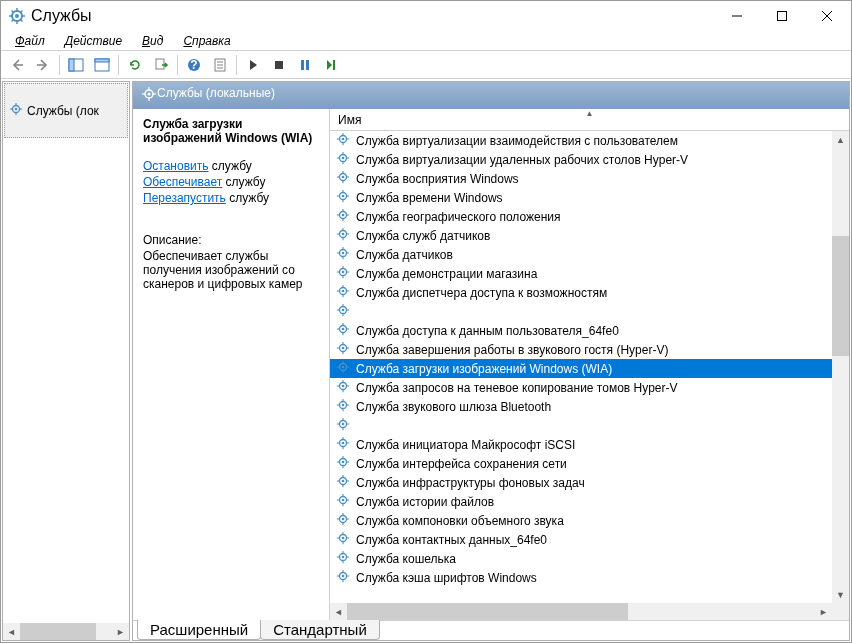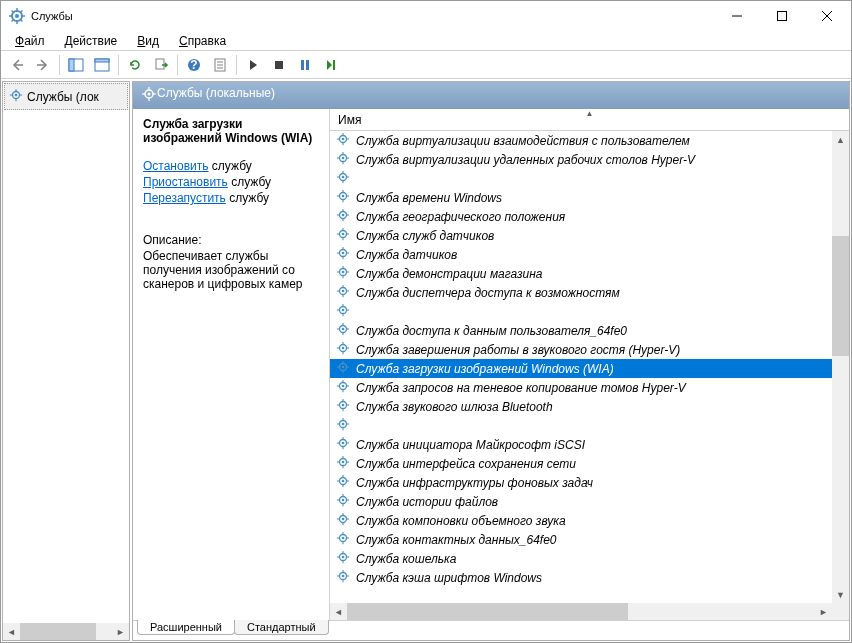--- a/index.html
+++ b/index.html
@@ -1,68 +1,68 @@
 <!DOCTYPE html>
 <html><head>
 <meta charset="utf-8">
 <style>
 * { margin: 0; padding: 0; box-sizing: border-box; font-family: 'Segoe UI', Tahoma, sans-serif; font-size: 12px; }
 body { background: #fff; width: 852px; height: 643px; overflow: hidden; border: 1px solid #999; display: flex; flex-direction: column; }
 
 .titlebar { height: 30px; display: flex; align-items: center; padding: 0 2px 0 8px; background: #fff; }
 .titlebar .app-icon { width: 16px; height: 16px; margin-right: 6px; }
-.titlebar .title { flex: 1; font-size: 11px; }
+.titlebar .title { flex: 1; font-size: 16px; }
 .titlebar .win-btn { width: 45px; height: 29px; display: flex; align-items: center; justify-content: center; }
 .titlebar .win-btn svg { width: 10px; height: 10px; }
 
 .menubar { height: 20px; display: flex; align-items: center; padding: 0 6px; gap: 4px; border-bottom: 1px solid #d0d0d0; }
-.menubar span { padding: 2px 8px; text-decoration: underline; text-decoration-color: transparent; }
+.menubar span { padding: 2px 8px; text-decoration: underline; text-decoration-color: transparent; font-style: italic; }
 .menubar span::first-letter { text-decoration: underline; }
 
 .toolbar { height: 28px; display: flex; align-items: center; padding: 2px 4px; gap: 2px; border-bottom: 1px solid #d0d0d0; }
 .tb-btn { width: 24px; height: 24px; display: flex; align-items: center; justify-content: center; border: 1px solid transparent; }
 .tb-sep { width: 1px; height: 20px; background: #d0d0d0; margin: 0 2px; }
 
 .client { flex: 1; display: flex; min-height: 0; border-top: 1px solid #fff; padding: 1px; }
 .tree-pane { width: 128px; border: 1px solid #b0b0b0; overflow: hidden; position: relative; }
-.tree-item { display: flex; align-items: center; gap: 4px; padding: 4px 4px; white-space: nowrap; background: #f0f0f0; border: 1px dotted #999; margin: 1px; }
+.tree-item { display: flex; align-items: center; gap: 4px; padding: 18px 4px; white-space: nowrap; background: #f0f0f0; border: 1px dotted #999; margin: 1px; }
 .tree-sb { position: absolute; bottom: 0; left: 0; right: 0; height: 17px; background: #f0f0f0; display: flex; }
 .tree-sb .thumb { width: 60%; background: #cdcdcd; }
 .tree-sb .arrow { width: 17px; display: flex; align-items: center; justify-content: center; color: #606060; font-size: 9px; }
 
 .main-pane { flex: 1; display: flex; flex-direction: column; border: 1px solid #b0b0b0; margin-left: 2px; min-width: 0; }
 .pane-header { background: linear-gradient(#9db8d6, #7e9dc0); color: #fff; padding: 4px 8px; display: flex; align-items: flex-start; font-size: 13px; }
 .pane-header .gear-white { filter: brightness(2); }
 
 .pane-body { flex: 1; display: flex; min-height: 0; }
 .details { width: 196px; padding: 8px 10px; overflow: hidden; }
 .details .svc-name { font-weight: 600; margin-bottom: 14px; }
 .details .link { color: #0066cc; text-decoration: underline; cursor: pointer; }
 .details .actions div { margin-bottom: 2px; }
 .details .desc-label { margin-top: 28px; margin-bottom: 2px; }
 
 .list-wrap { flex: 1; display: flex; flex-direction: column; border-left: 1px solid #d0d0d0; min-width: 0; }
 .col-header { height: 22px; border-bottom: 1px solid #d0d0d0; display: flex; align-items: center; padding: 0 8px; background: #fff; position: relative; }
 .col-header .arrow-up { position: absolute; left: 50%; top: 0; transform: translateX(-50%); font-size: 8px; color: #606060; }
-.list { flex: 1; overflow: hidden; position: relative; font-style: italic; }
+.list { flex: 1; overflow: hidden; position: relative; }
 .rows { position: absolute; top: 0; left: 0; right: 17px; bottom: 17px; overflow: hidden; }
 .row { display: flex; align-items: center; gap: 6px; padding: 1px 6px; height: 19px; white-space: nowrap; }
 .row.selected { background: #0078d7; color: #fff; }
 .vsb { position: absolute; top: 0; right: 0; bottom: 17px; width: 17px; background: #f0f0f0; display: flex; flex-direction: column; }
 .vsb .arrow { height: 17px; display: flex; align-items: center; justify-content: center; color: #606060; font-size: 9px; }
 .vsb .track { flex: 1; position: relative; }
 .vsb .thumb { position: absolute; top: 20%; left: 0; right: 0; height: 120px; background: #cdcdcd; }
 .hsb { position: absolute; left: 0; right: 17px; bottom: 0; height: 17px; background: #f0f0f0; display: flex; }
 .hsb .arrow { width: 17px; display: flex; align-items: center; justify-content: center; color: #606060; font-size: 9px; }
 .hsb .track { flex: 1; position: relative; }
 .hsb .thumb { position: absolute; left: 0; width: 60%; top: 0; bottom: 0; background: #cdcdcd; }
 .sb-corner { position: absolute; right: 0; bottom: 0; width: 17px; height: 17px; background: #f0f0f0; }
 
 .tabs { height: 20px; display: flex; align-items: flex-start; background: #fff; border-top: 1px solid #d0d0d0; padding-left: 4px; }
-.tab { padding: 1px 12px; border: 1px solid #b0b0b0; border-top: none; border-radius: 0 0 4px 4px; margin-right: -1px; background: #fff; font-size: 11px; position: relative; top: -1px; }
+.tab { padding: 1px 12px; border: 1px solid #b0b0b0; border-top: none; border-radius: 0 0 4px 4px; margin-right: -1px; background: #fff; font-size: 15px; position: relative; top: -1px; }
 .tab.active { background: #fff; z-index: 1; }
 .tab.inactive { background: #f4f4f4; }
 
 .gear { display: inline-block; }
 </style>
 </head>
 <body>
 
 <div class="titlebar">
   <span class="app-icon">
@@ -222,21 +222,21 @@
             </g>
           </svg></span>
       <span>Службы (локальные)</span>
     </div>
 
     <div class="pane-body">
       <div class="details">
         <div class="svc-name">Служба загрузки изображений Windows (WIA)</div>
         <div class="actions">
           <div><a class="link">Остановить</a><span> службу</span></div>
-          <div><a class="link">Приостановить</a><span> службу</span></div>
+          <div><a class="link">Обеспечивает</a><span> службу</span></div>
           <div><a class="link">Перезапустить</a><span> службу</span></div>
         </div>
         <div class="desc-label">Описание:</div>
         <div>Обеспечивает службы получения изображений со сканеров и цифровых камер</div>
       </div>
 
       <div class="list-wrap">
         <div class="col-header">
           <span class="arrow-up">▲</span>
           <span>Имя</span>
@@ -273,20 +273,21 @@
                 <span class="gear"><svg width="14" height="14" viewBox="0 0 16 16">
                     <circle cx="8" cy="8" r="4" fill="none" stroke="#4a90c0" stroke-width="1.5"></circle>
                     <circle cx="8" cy="8" r="1.5" fill="#4a90c0"></circle>
                     <g stroke="#4a90c0" stroke-width="1.2">
                       <line x1="8" y1="1" x2="8" y2="4"></line>
                       <line x1="8" y1="12" x2="8" y2="15"></line>
                       <line x1="1" y1="8" x2="4" y2="8"></line>
                       <line x1="12" y1="8" x2="15" y2="8"></line>
                     </g>
                   </svg></span>
+                <span>Служба восприятия Windows</span>
               </div>
               <div class="row">
                 <span class="gear"><svg width="14" height="14" viewBox="0 0 16 16">
                     <circle cx="8" cy="8" r="4" fill="none" stroke="#4a90c0" stroke-width="1.5"></circle>
                     <circle cx="8" cy="8" r="1.5" fill="#4a90c0"></circle>
                     <g stroke="#4a90c0" stroke-width="1.2">
                       <line x1="8" y1="1" x2="8" y2="4"></line>
                       <line x1="8" y1="12" x2="8" y2="15"></line>
                       <line x1="1" y1="8" x2="4" y2="8"></line>
                       <line x1="12" y1="8" x2="15" y2="8"></line>

